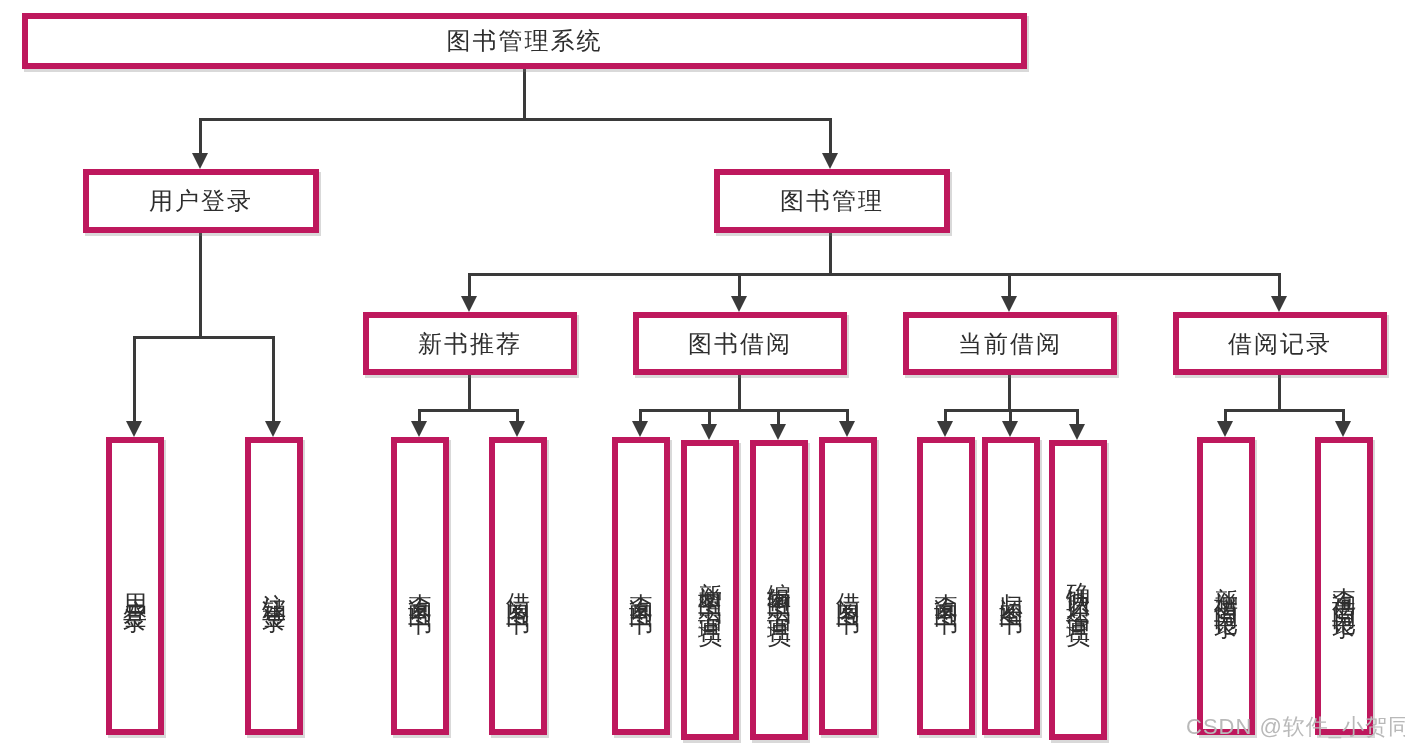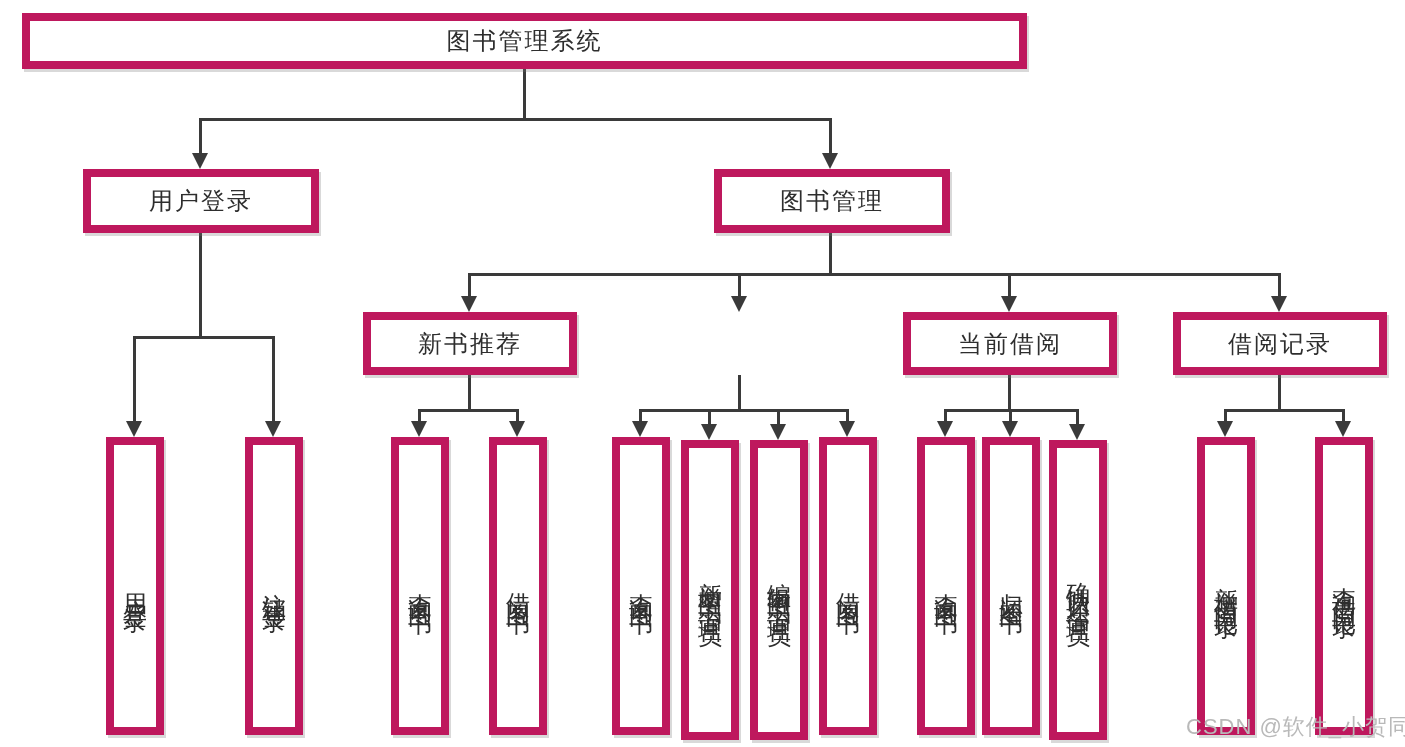--- a/index.html
+++ b/index.html
@@ -8,21 +8,21 @@
     width: 1405px;
     height: 747px;
     background: #ffffff;
     overflow: hidden;
     font-family: "Liberation Sans", "DejaVu Sans", sans-serif;
     color: #2e2e2e;
   }
   .box {
     position: absolute;
     background: #ffffff;
-    border: 8px solid #be185d;
+    border: 6px solid #be185d;
     box-sizing: border-box;
     display: flex;
     align-items: center;
     justify-content: center;
     box-shadow: 2px 3px 0 rgba(120,120,120,0.28);
   }
   .hlabel {
     font-size: 24px;
     letter-spacing: 2px;
     white-space: nowrap;
@@ -127,20 +127,23 @@
   <div class="box" style="left:83px; top:169px; width:236px; height:64px">
     <span class="hlabel">用户登录</span>
   </div>
   <div class="box" style="left:714px; top:169px; width:236px; height:64px">
     <span class="hlabel">图书管理</span>
   </div>
 
   <div class="box" style="left:363px; top:312px; width:214px; height:63px">
     <span class="hlabel">新书推荐</span>
   </div>
+  <div class="box" style="left:633px; top:312px; width:214px; height:63px">
+    <span class="hlabel">图书借阅</span>
+  </div>
   <div class="box" style="left:1173px; top:312px; width:214px; height:63px">
     <span class="hlabel">借阅记录</span>
   </div>
   <div class="box" style="left:903px; top:312px; width:214px; height:63px">
     <span class="hlabel">当前借阅</span>
   </div>
 
   <div class="box" style="left:106px; top:437px; width:58px; height:298px">
     <span class="vlabel">用户登录</span>
   </div>

